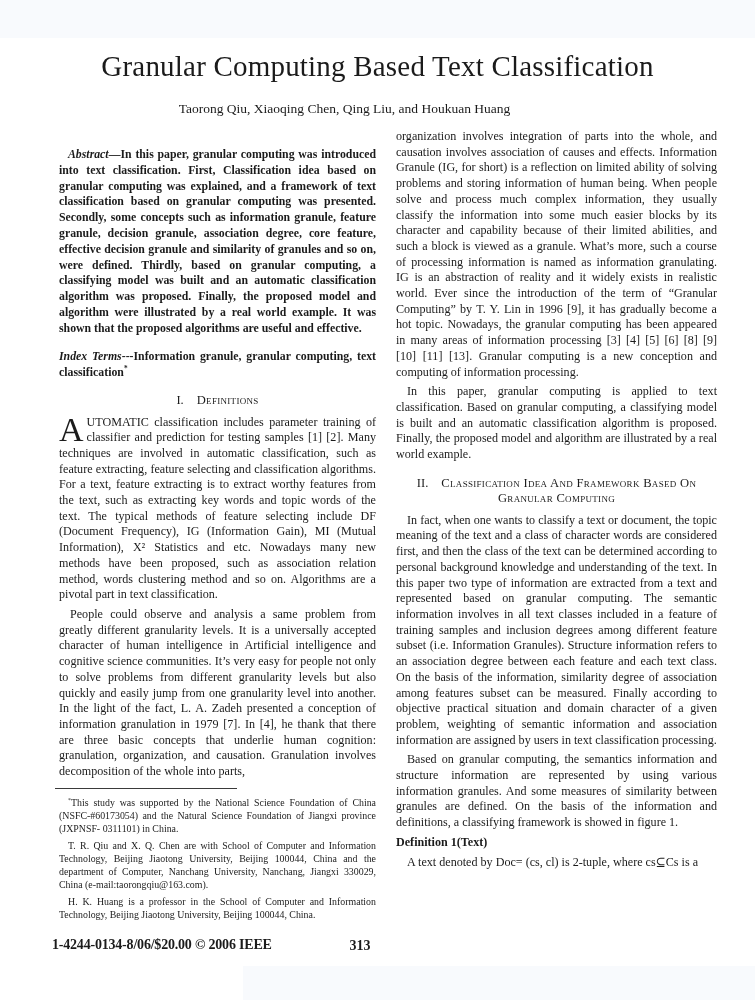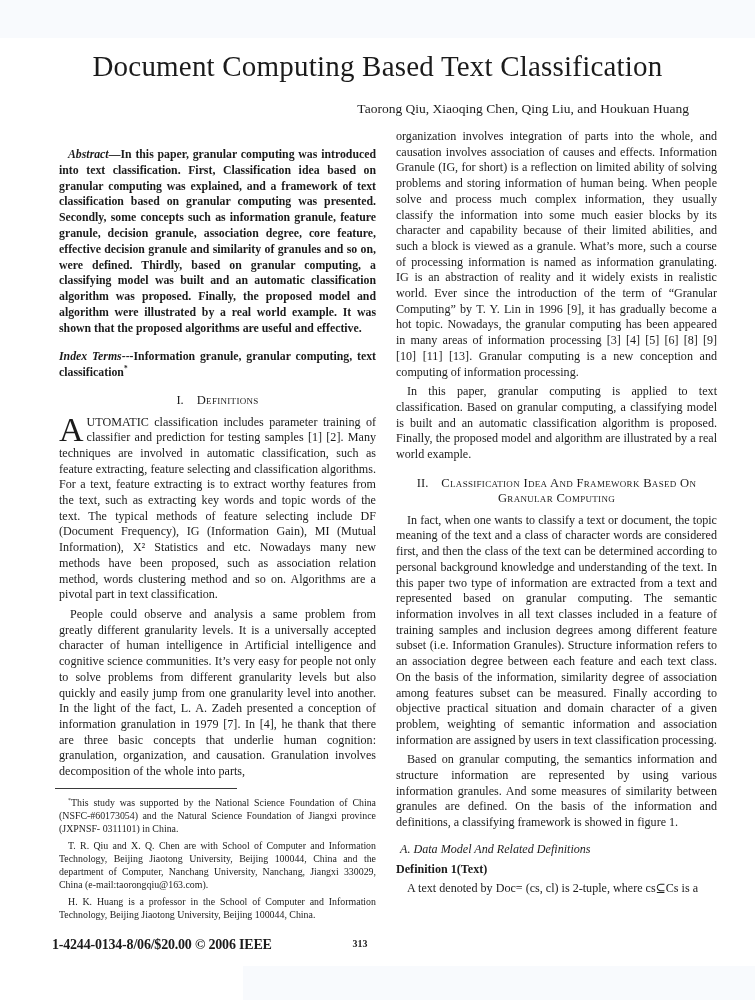--- a/index.html
+++ b/index.html
@@ -14,21 +14,21 @@
   .scan-band-top { position: absolute; left: 0; top: 0; width: 755px; height: 38px; background: #f8fafd; }
   .scan-band-bottom { position: absolute; left: 243px; top: 966px; width: 512px; height: 34px; background: #f8fafd; }
 
   .paper-title {
     position: absolute; top: 50px; left: 0; width: 755px;
     text-align: center; font-size: 29px; font-weight: 400;
     letter-spacing: 0.2px; margin: 0;
   }
   .authors-line {
     position: absolute; top: 101px; left: 0; width: 689px;
-    text-align: right; font-size: 13.5px; margin: 0;
+    text-align: center; font-size: 13.5px; margin: 0;
   }
 
   .col {
     position: absolute;
     font-size: 12.1px; line-height: 15.7px;
     text-align: justify;
   }
   .col-left  { left: 55px;  top: 138px; width: 325px; }
   .col-right { left: 392px; top: 125px; width: 329px; }
 
@@ -73,30 +73,30 @@
 
   .subsec-heading { font-style: italic; margin-top: 11px; text-indent: 4px; }
   .def-heading { font-weight: bold; margin-top: 3px; }
 
   .footer-copyright {
     position: absolute; left: 52px; top: 937px;
     font-weight: bold; font-size: 14px; letter-spacing: -0.2px;
   }
   .page-number {
     position: absolute; left: 338px; top: 938px; width: 44px;
-    text-align: center; font-weight: bold; font-size: 10px;
+    text-align: center; font-weight: bold; font-size: 14px;
   }
 </style>
 </head>
 <body>
 
 <div class="scan-band-top"></div>
 <div class="scan-band-bottom"></div>
 
-<h1 class="paper-title">Document Computing Based Text Classification</h1>
+<h1 class="paper-title">Granular Computing Based Text Classification</h1>
 <div class="authors-line">Taorong Qiu, Xiaoqing Chen, Qing Liu, and Houkuan Huang</div>
 
 <div class="col col-left">
 
   <p class="abstract-p"><span class="ital-label">Abstract</span><span>—In this paper, granular computing was introduced into text classification. First, Classification idea based on granular computing was explained, and a framework of text classification based on granular computing was presented. Secondly, some concepts such as information granule, feature granule, decision granule, association degree, core feature, effective decision granule and similarity of granules and so on, were defined. Thirdly, based on granular computing, a classifying model was built and an automatic classification algorithm was proposed. Finally, the proposed model and algorithm were illustrated by a real world example. It was shown that the proposed algorithms are useful and effective.</span></p>
 
   <p class="index-terms-p"><span class="ital-label">Index Terms</span><span>---Information granule, granular computing, text classification</span><sup>*</sup></p>
 
   <p class="sec-heading"><span class="sec-num">I.</span><span class="sc">Definitions</span></p>
 
@@ -119,21 +119,20 @@
 
   <p class="body-p">In this paper, granular computing is applied to text classification. Based on granular computing, a classifying model is built and an automatic classification algorithm is proposed. Finally, the proposed model and algorithm are illustrated by a real world example.</p>
 
   <p class="sec-heading"><span class="sec-num">II.</span><span class="sc">Classification Idea And Framework Based On Granular Computing</span></p>
 
   <p class="body-p">In fact, when one wants to classify a text or document, the topic meaning of the text and a class of character words are considered first, and then the class of the text can be determined according to personal background knowledge and understanding of the text. In this paper two type of information are extracted from a text and represented based on granular computing. The semantic information involves in all text classes included in a feature of training samples and inclusion degrees among different feature subset (i.e. Information Granules). Structure information refers to an association degree between each feature and each text class. On the basis of the information, similarity degree of association among features subset can be measured. Finally according to objective practical situation and domain character of a given problem, weighting of semantic information and association information are assigned by users in text classification processing.</p>
 
   <p class="body-p">Based on granular computing, the semantics information and structure information are represented by using various information granules. And some measures of similarity between granules are defined. On the basis of the information and definitions, a classifying framework is showed in figure 1.</p>
 
 
-  <p class="subsec-heading">A. Data Model And Related Definitions</p>
 
   <p class="def-heading">Definition 1(Text)</p>
 
   <p class="body-p">A text denoted by Doc= (cs, cl) is 2-tuple, where cs⊆Cs is a</p>
 
 </div>
 
 <div class="footer-copyright">1-4244-0134-8/06/$20.00 © 2006 IEEE</div>
 <div class="page-number">313</div>
 

